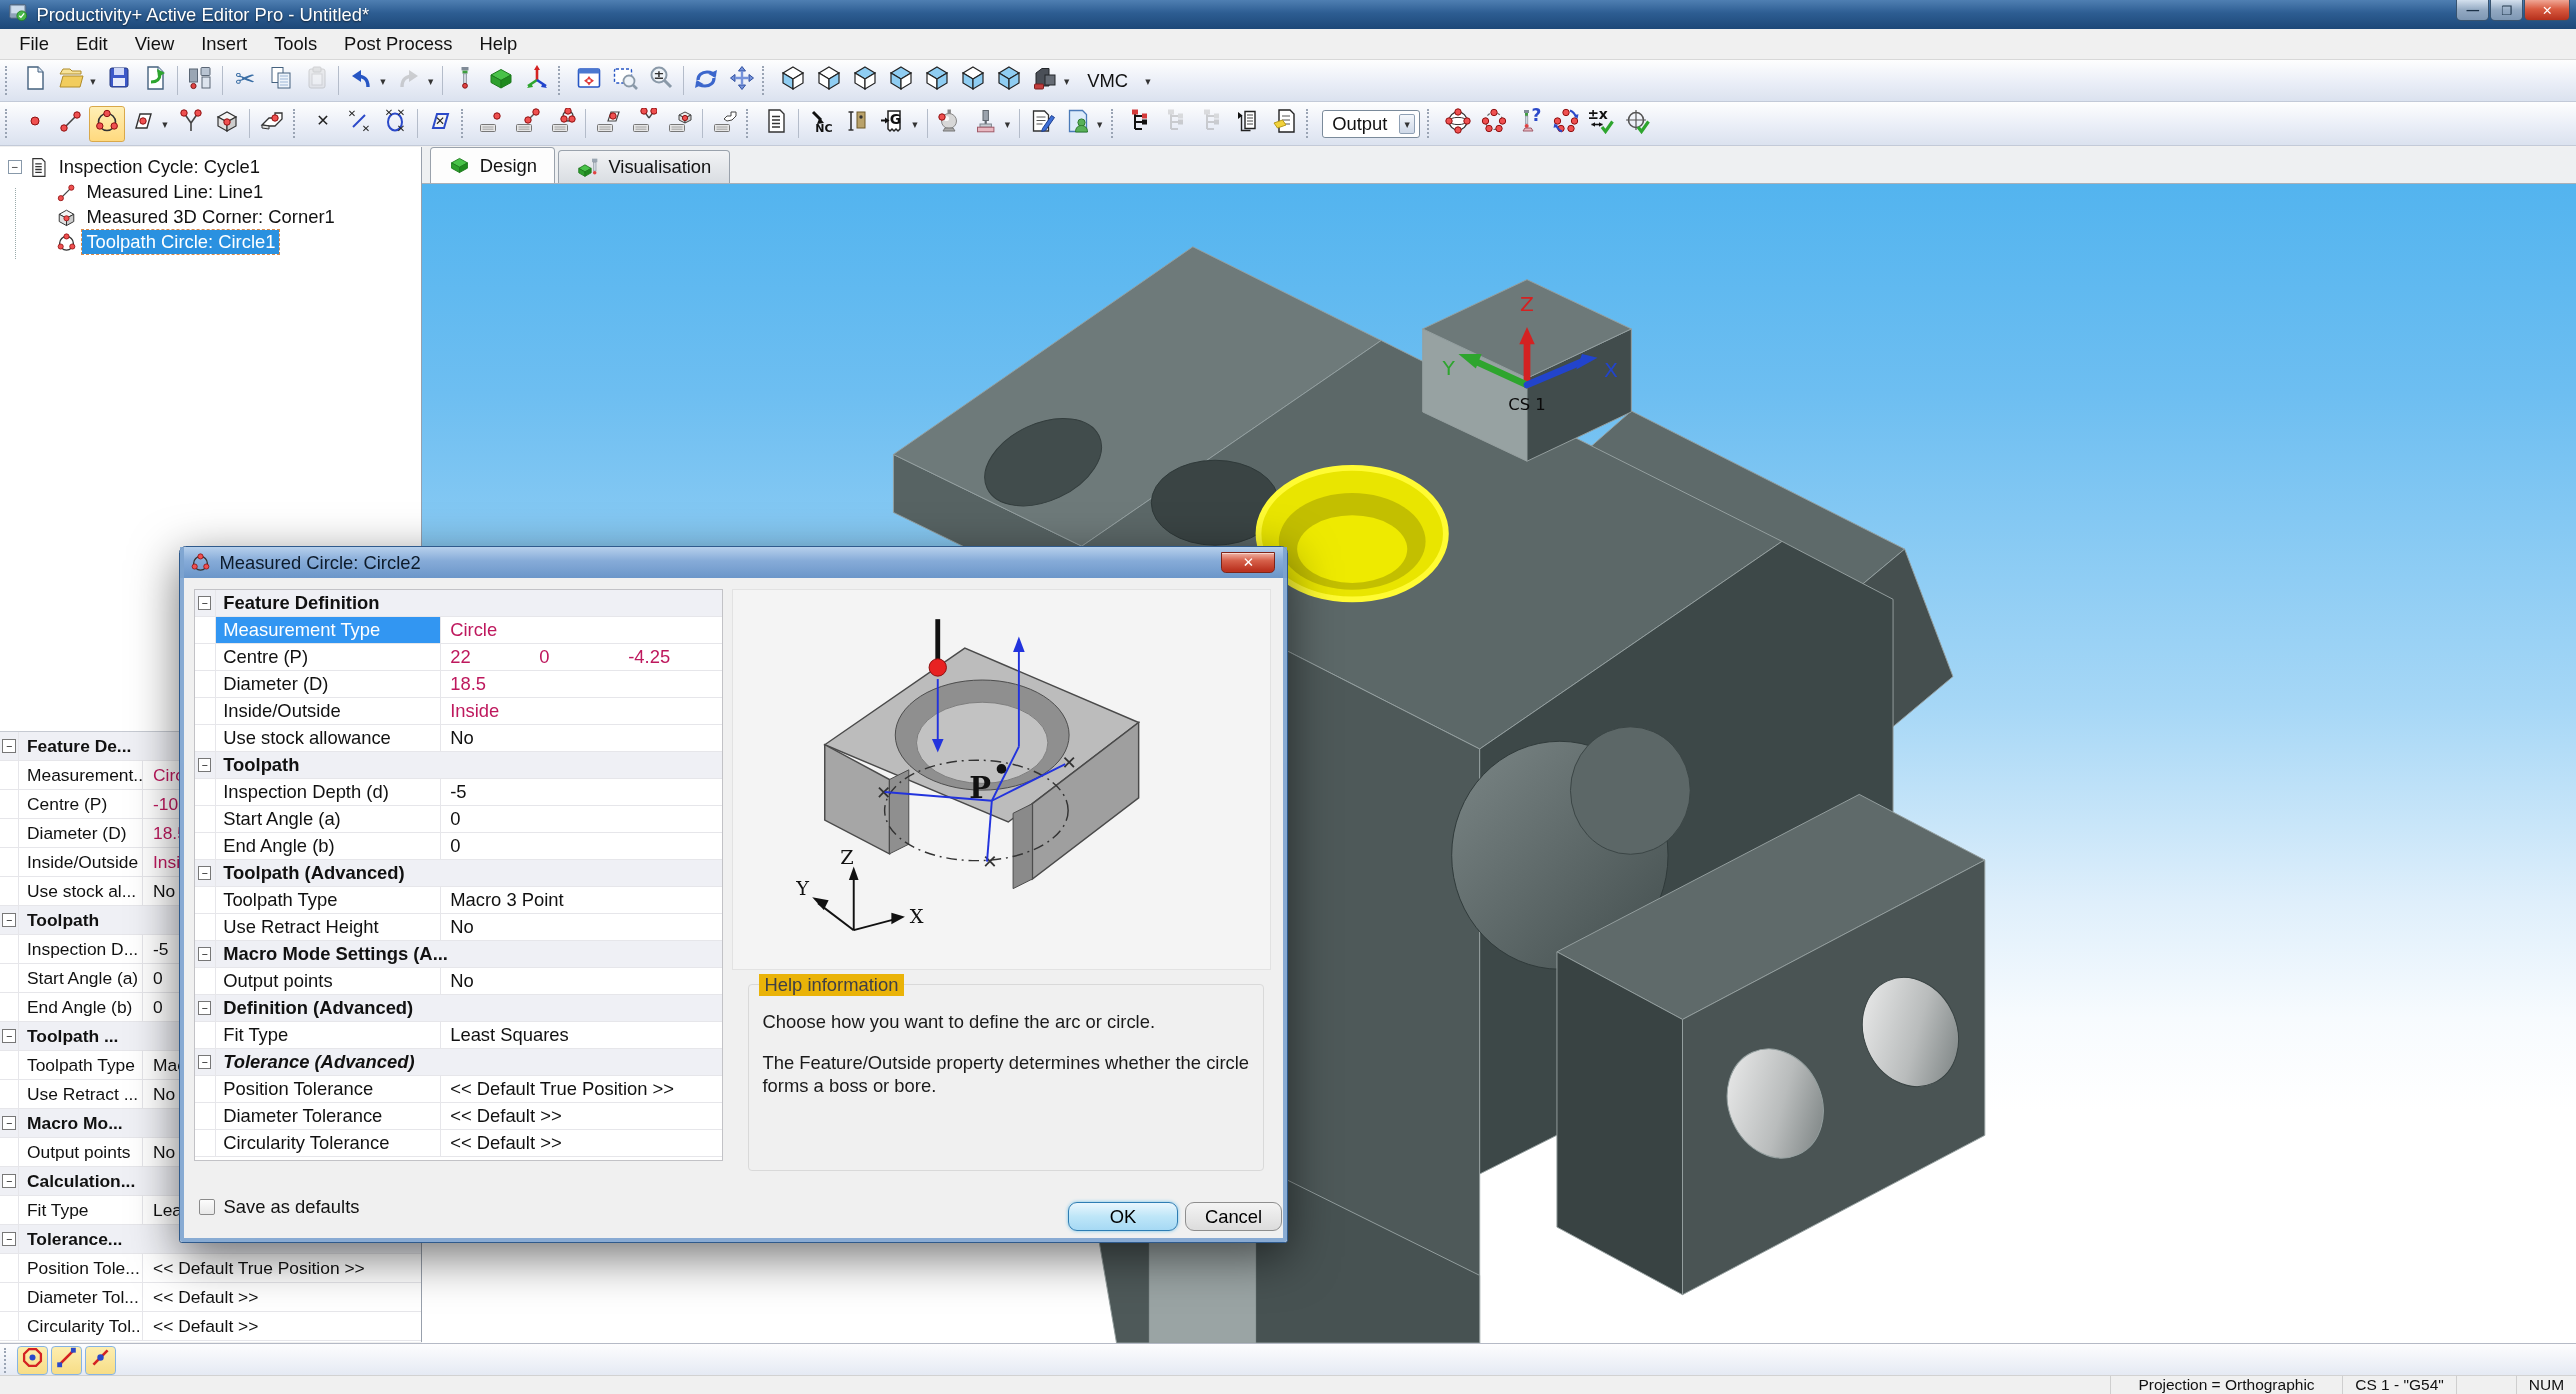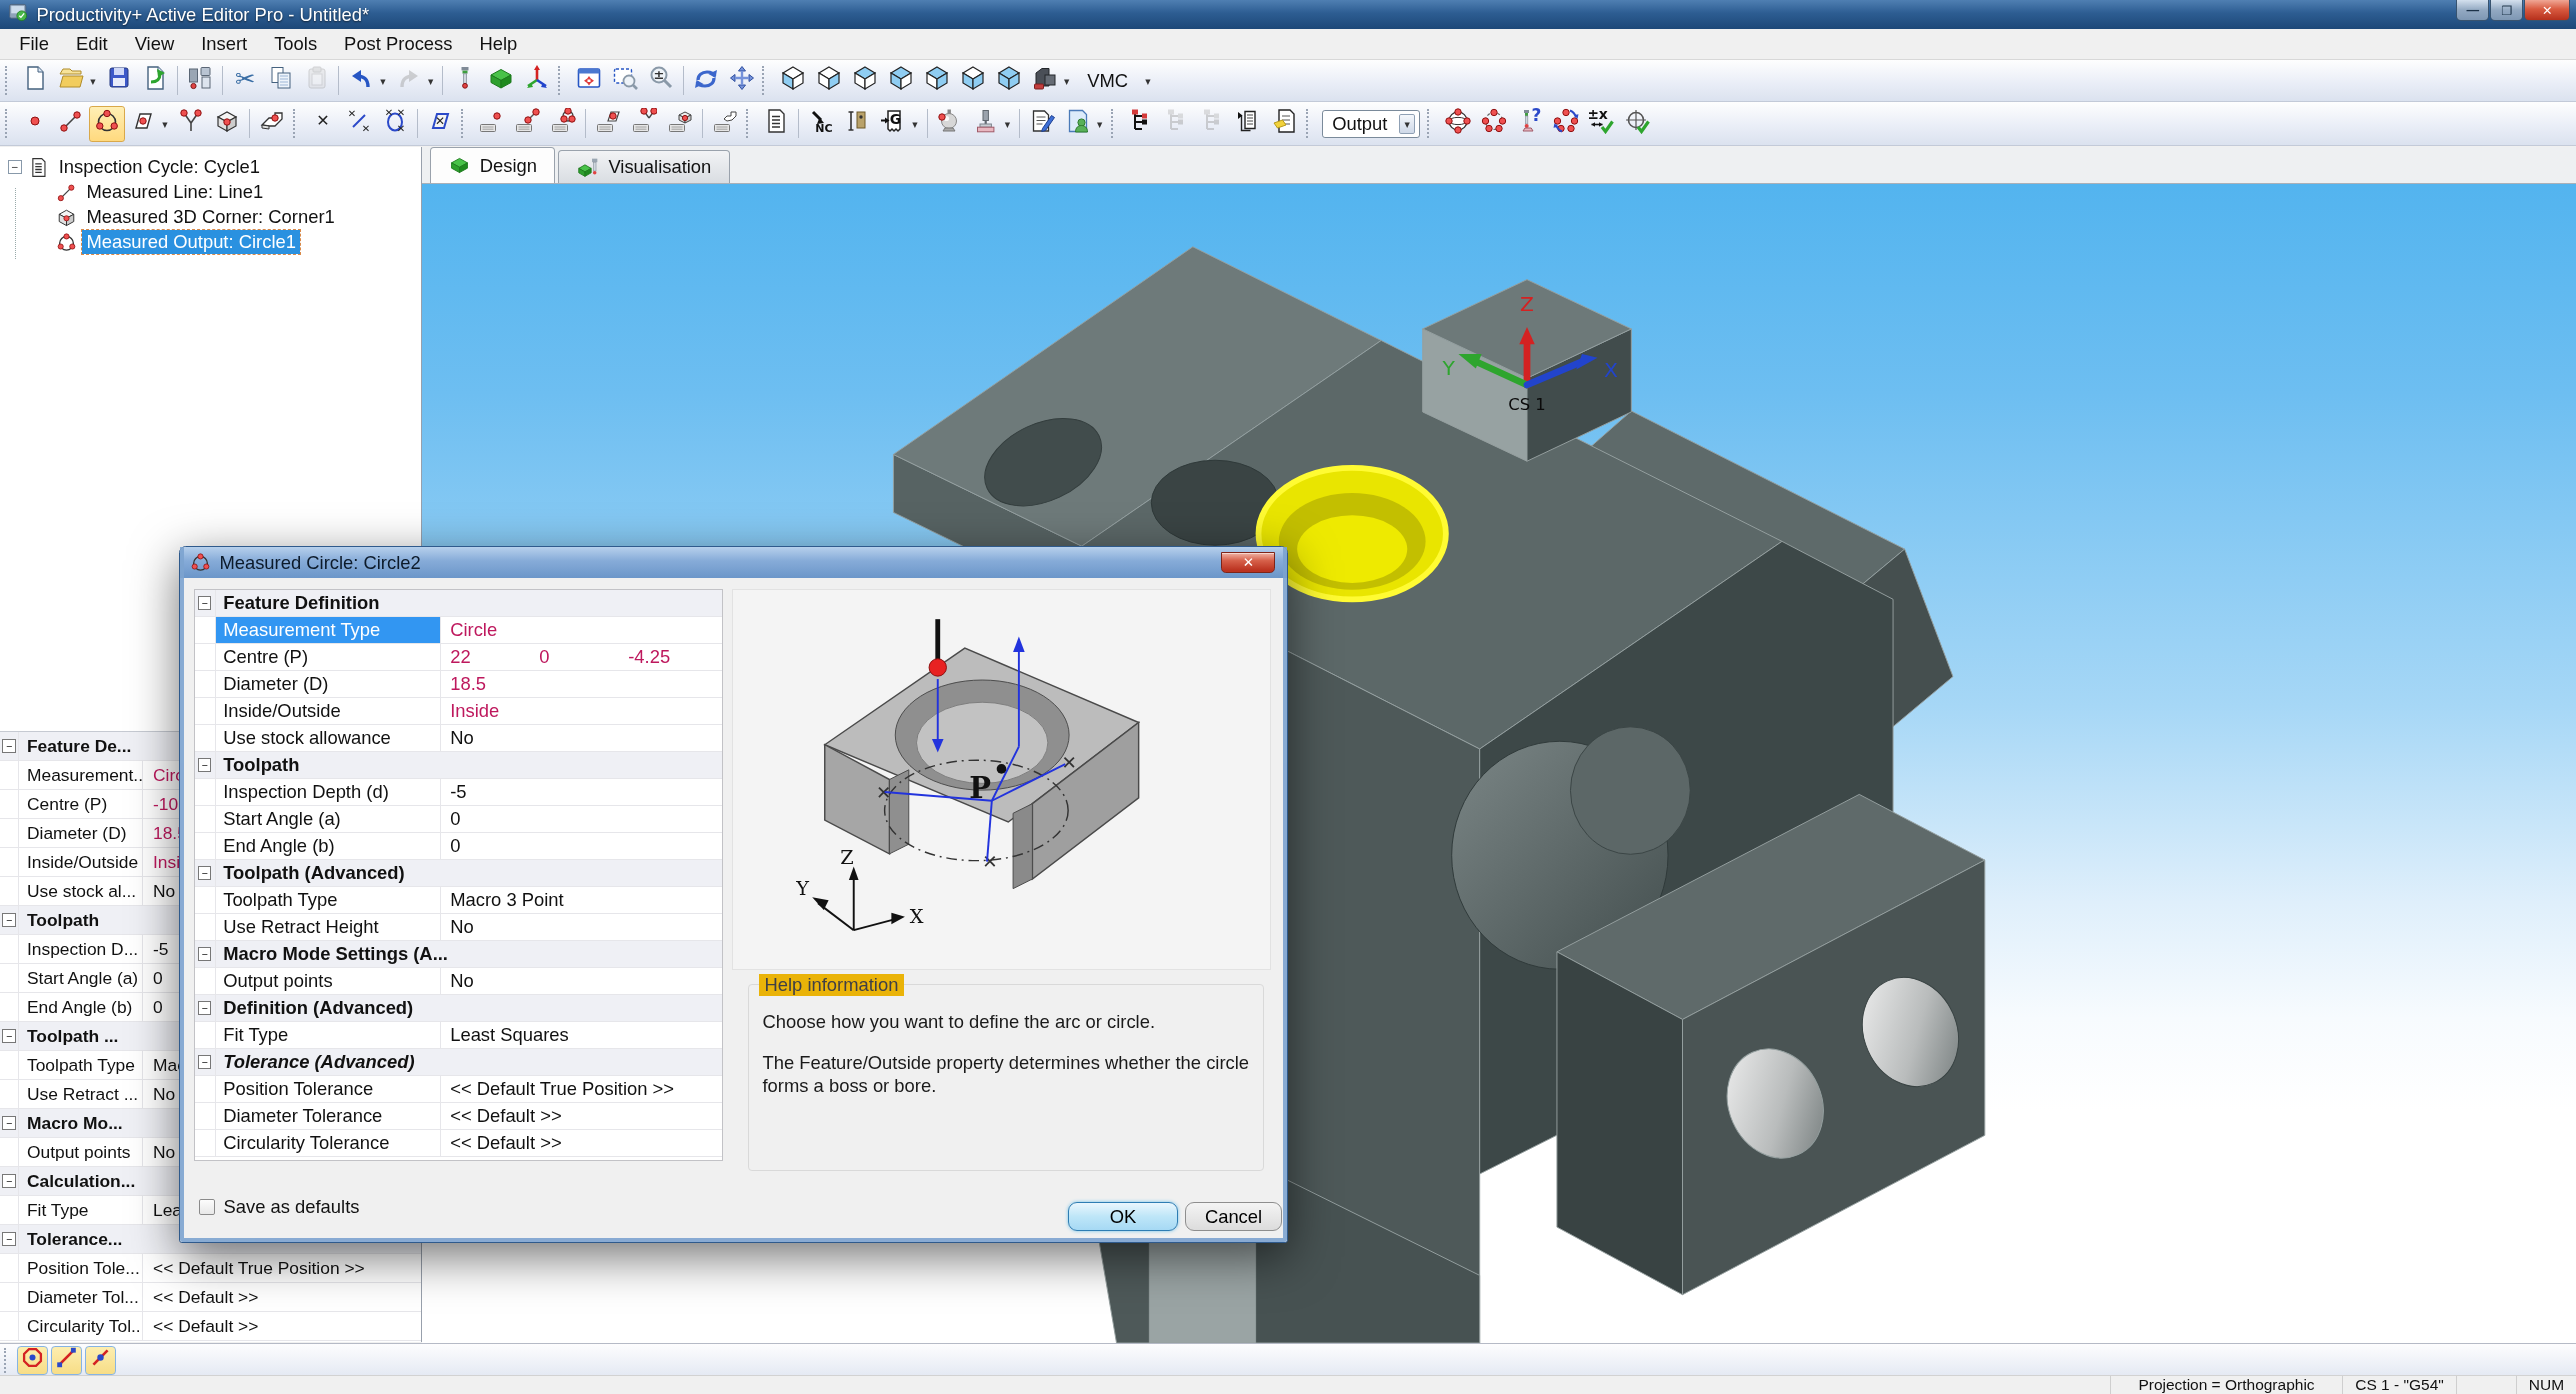--- a/index.html
+++ b/index.html
@@ -697,21 +697,21 @@
           </svg></span>
         <span class="tree-label">Measured 3D Corner: Corner1</span>
       </div>
       <div class="tree-row child">
         <span class="tic"><svg viewBox="0 0 26 26">
             <circle cx="13" cy="14" r="8.5" fill="none" stroke="#333" stroke-width="1.6"></circle>
             <circle cx="13" cy="5.5" r="3.2" fill="#ef5050" stroke="#8f1010" stroke-width="1"></circle>
             <circle cx="5.8" cy="18" r="3.2" fill="#ef5050" stroke="#8f1010" stroke-width="1"></circle>
             <circle cx="20.2" cy="18" r="3.2" fill="#ef5050" stroke="#8f1010" stroke-width="1"></circle>
           </svg></span>
-        <span class="tree-label sel">Measured Output: Circle1</span>
+        <span class="tree-label sel">Toolpath Circle: Circle1</span>
       </div>
     </div>
   <div class="prop-panel" id="left-grid">
       <div class="pg-row group" style="height: 29px;">
         <div class="pg-gut" style="width: 19.3px;">
           <span class="pg-exp">−</span>
         </div>
         <div class="pg-lab" style="border-right: none; flex: 1 1 0%;">Feature De...</div>
       </div>
       <div class="pg-row" style="height: 29px;">

